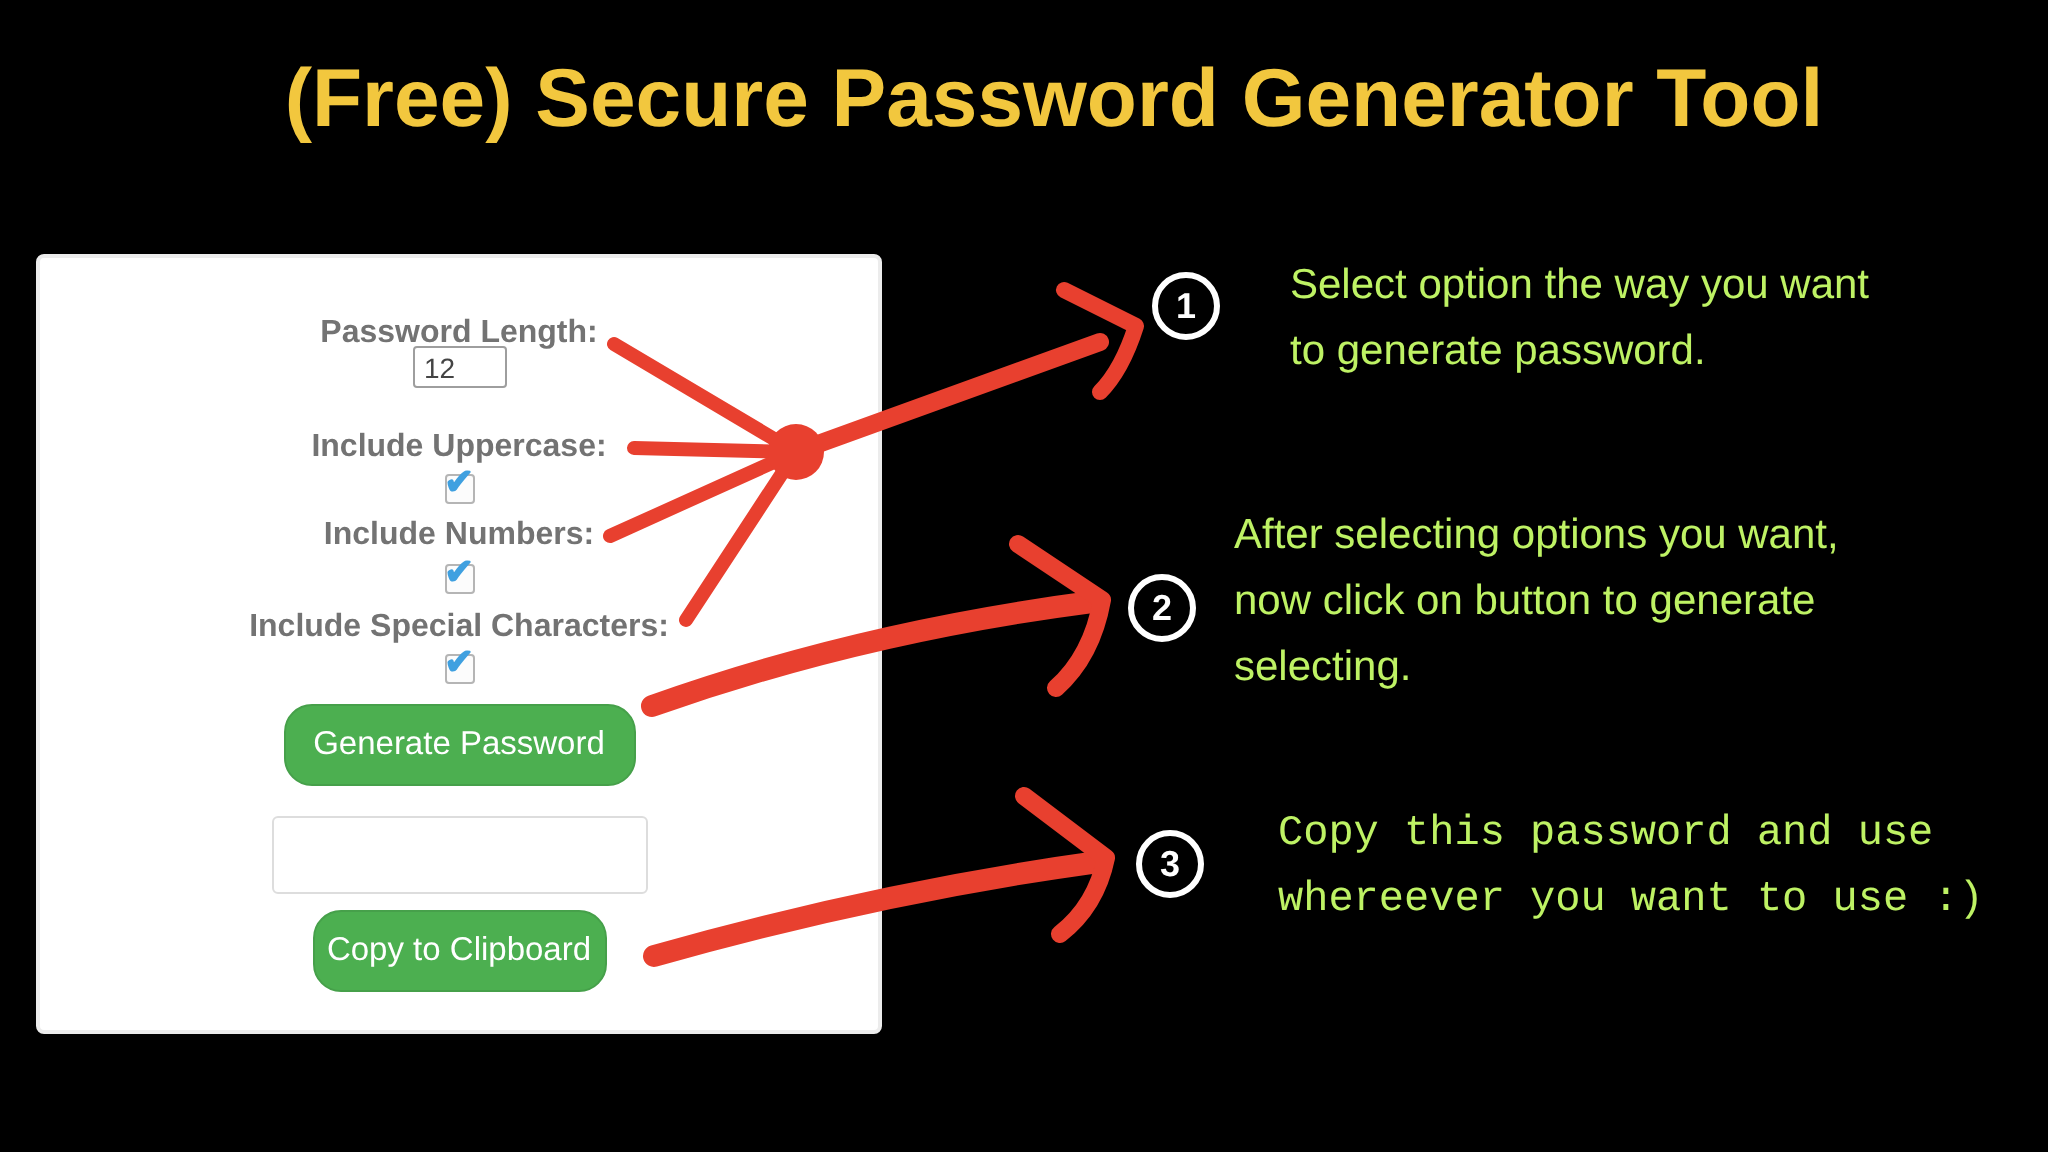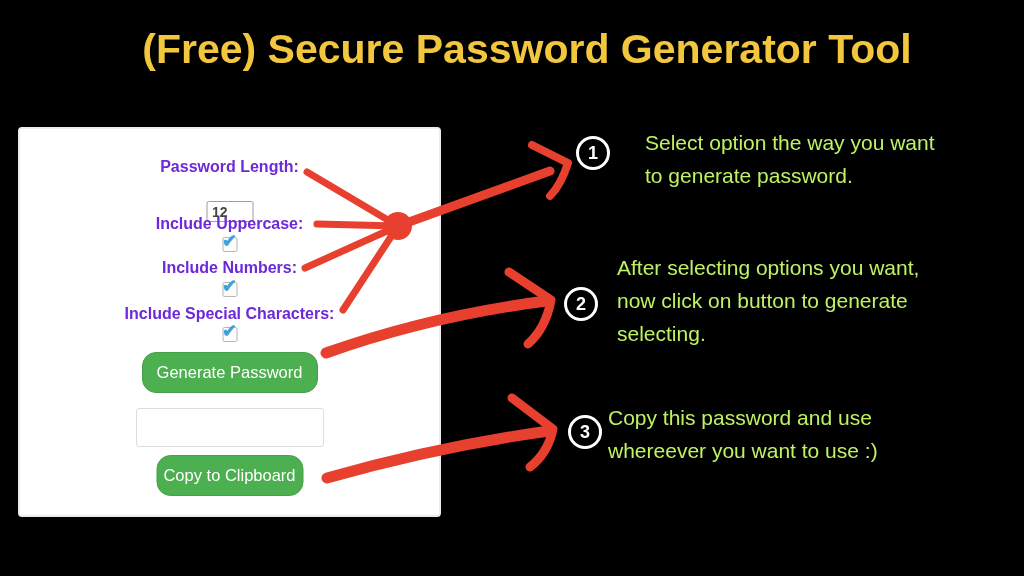--- a/index.html
+++ b/index.html
@@ -42,21 +42,21 @@
     z-index: 1;
   }
   .panel .centered {
     position: absolute;
     left: 50%;
     transform: translateX(-50%);
   }
   .form-label {
     font-size: 16px;
     font-weight: bold;
-    color: #6d28d9;
+    color: #737373;
     white-space: nowrap;
     line-height: 18px;
   }
   .len-input {
     width: 47px;
     height: 21px;
     border: 1px solid #9e9e9e;
     border-radius: 2px;
     font-family: "Liberation Sans", sans-serif;
     font-size: 14px;
@@ -137,34 +137,34 @@
   .note {
     position: absolute;
     color: #bef264;
     font-size: 21px;
     line-height: 33px;
     z-index: 3;
     white-space: nowrap;
   }
   .note-1 { left: 645px; top: 126px; }
   .note-2 { left: 617px; top: 251px; }
-  .note-3 { left: 608px; top: 401px; }
+  .note-3 { left: 639px; top: 401px; font-family: Liberation Mono, monospace; }
 </style>
 </head>
 <body>
 
 <div class="stage">
 
   <h1 class="page-title">(Free) Secure Password Generator Tool</h1>
 
   <div class="panel">
 
     <div class="centered form-label" style="top:29px">Password Length:</div>
 
-    <input class="centered len-input" style="top: 72px; font-weight: bold;" type="text" value="12">
+    <input class="centered len-input" style="top: 44px;" type="text" value="12">
 
     <div class="centered form-label" style="top:86px">Include Uppercase:</div>
 
     <span class="centered checkbox" style="top:108px">
       <span class="check">✔</span>
     </span>
 
     <div class="centered form-label" style="top:130px">Include Numbers:</div>
 
     <span class="centered checkbox" style="top:153px">

